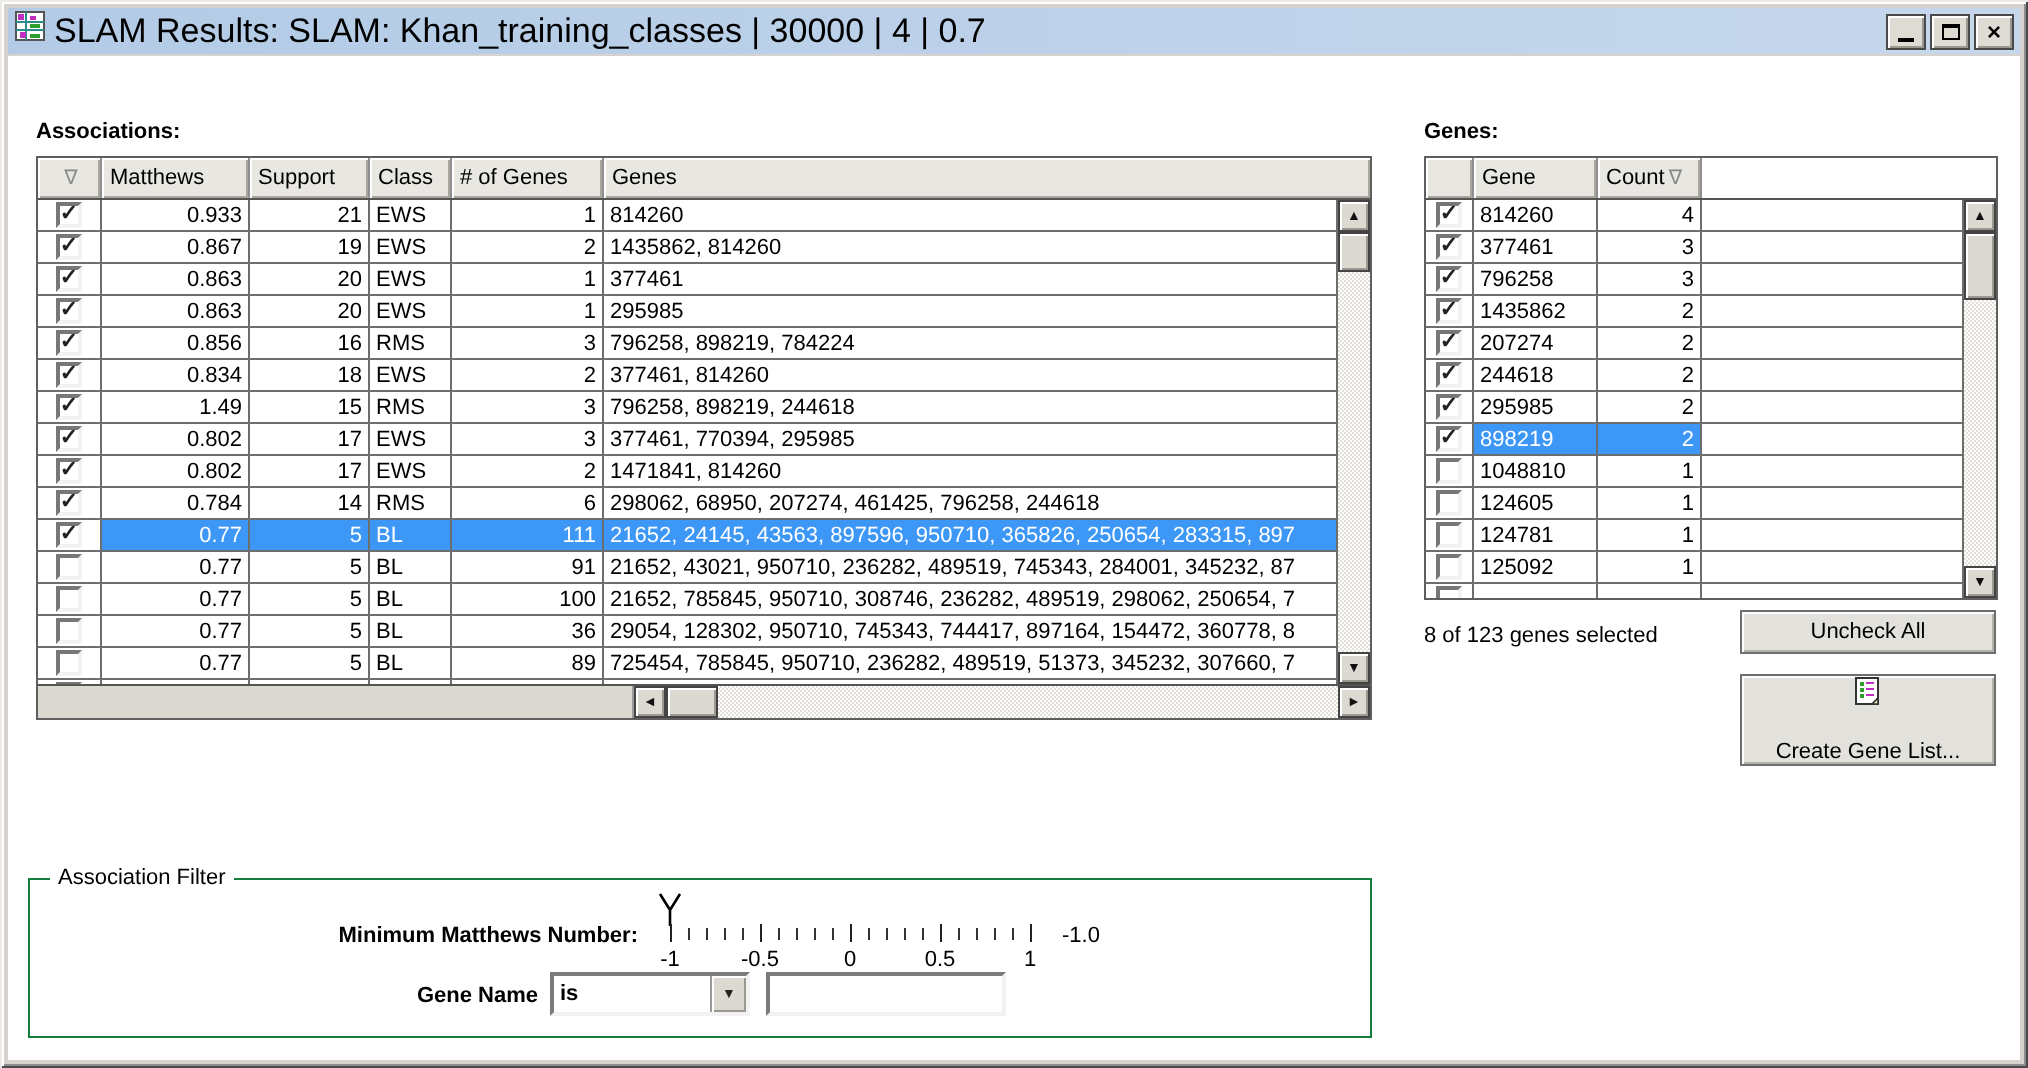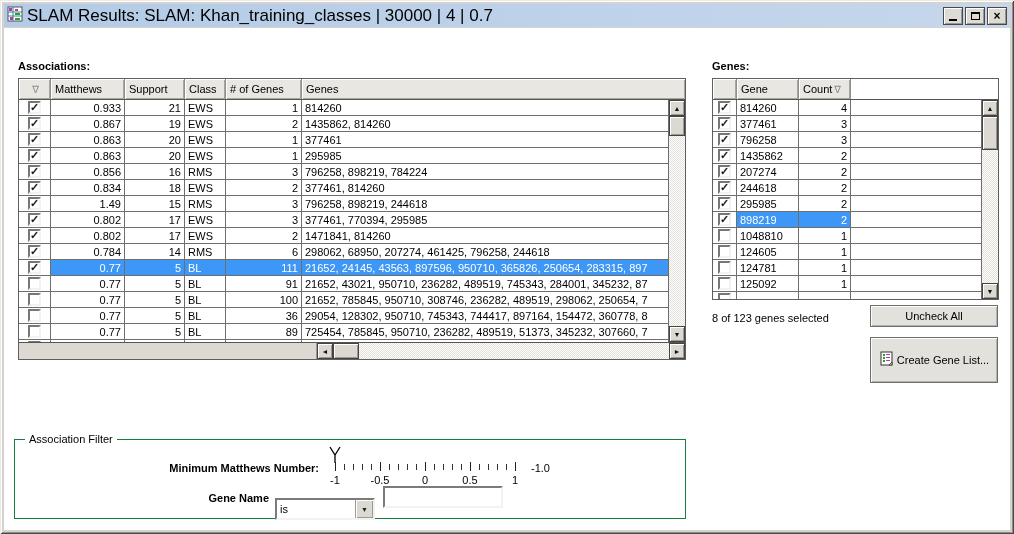--- a/index.html
+++ b/index.html
@@ -56,21 +56,21 @@
         box-shadow:inset 1px 1px 0 #fff, inset -1px -1px 0 #9b988f;box-sizing:border-box;
         display:flex;align-items:center;justify-content:center;font-size:7px;color:#111;}
   .sthumb{flex:0 0 auto;background:#dcd9d3;border:1px solid #444;
           box-shadow:inset 1px 1px 0 #fff, inset -1px -1px 0 #9b988f;box-sizing:border-box;}
   .strack{flex:1;background:#fff;background-image:conic-gradient(#e3e0da 25%,transparent 0 50%,#e3e0da 0 75%,transparent 0);background-size:2px 2px;}
 
   
   .btn{position:absolute;background:#e3e1dc;border:1px solid #6e6e6e;
        box-shadow:inset 1px 1px 0 #fbfbfb, inset -1px -1px 0 #b5b2ac;
        font-size:11px;display:flex;align-items:center;justify-content:center;box-sizing:border-box;cursor:default;}
-  .btn.tall{flex-direction:row;gap:2px;}
+  .btn.tall{flex-direction:column;gap:2px;justify-content:space-between;}
 
   
   .groupbox{position:absolute;border:1px solid #15803d;box-shadow:1px 1px 0 #fff;box-sizing:border-box;background:#fff;}
   .gb-label{position:absolute;left:10px;top:-7px;background:#fff;padding:0 4px;font-size:11px;}
   .flabel{position:absolute;font-size:11px;font-weight:bold;text-align:right;}
   .slider{position:absolute;}
   .slider .ticks{position:absolute;left:8px;top:16px;width:181px;height:6px;
                  background-image:repeating-linear-gradient(to right,#333 0 1px,transparent 1px 9px);}
   .slider .major{position:absolute;top:14px;width:1px;height:9px;background:#222;}
   .slider .tick-labels span{position:absolute;top:26px;font-size:11px;transform:translateX(-50%);}
@@ -500,21 +500,21 @@
           <span style="left:8px;">-1</span>
           <span style="left:53px;">-0.5</span>
           <span style="left:98px;">0</span>
           <span style="left:143px;">0.5</span>
           <span style="left:188px;">1</span>
         </div>
       </div>
       <div class="slider-value" style="left:516px;top:22px;">-1.0</div>
 
       <div class="flabel" style="left:90px;top:52px;width:164px;">Gene Name</div>
-      <div class="combo" style="left:260px;top:58px;width:100px;height:22px;">
+      <div class="combo" style="left:260px;top:46px;width:100px;height:22px;font-weight:bold;">
         <span class="combo-text">is</span>
         <span class="combo-btn">▼</span>
       </div>
       <input class="tinput" style="left: 368px; top: 46px; width: 120px; height: 22px;" value="">
     </div>
 
   </div>
 </div>
 
 </body></html>

